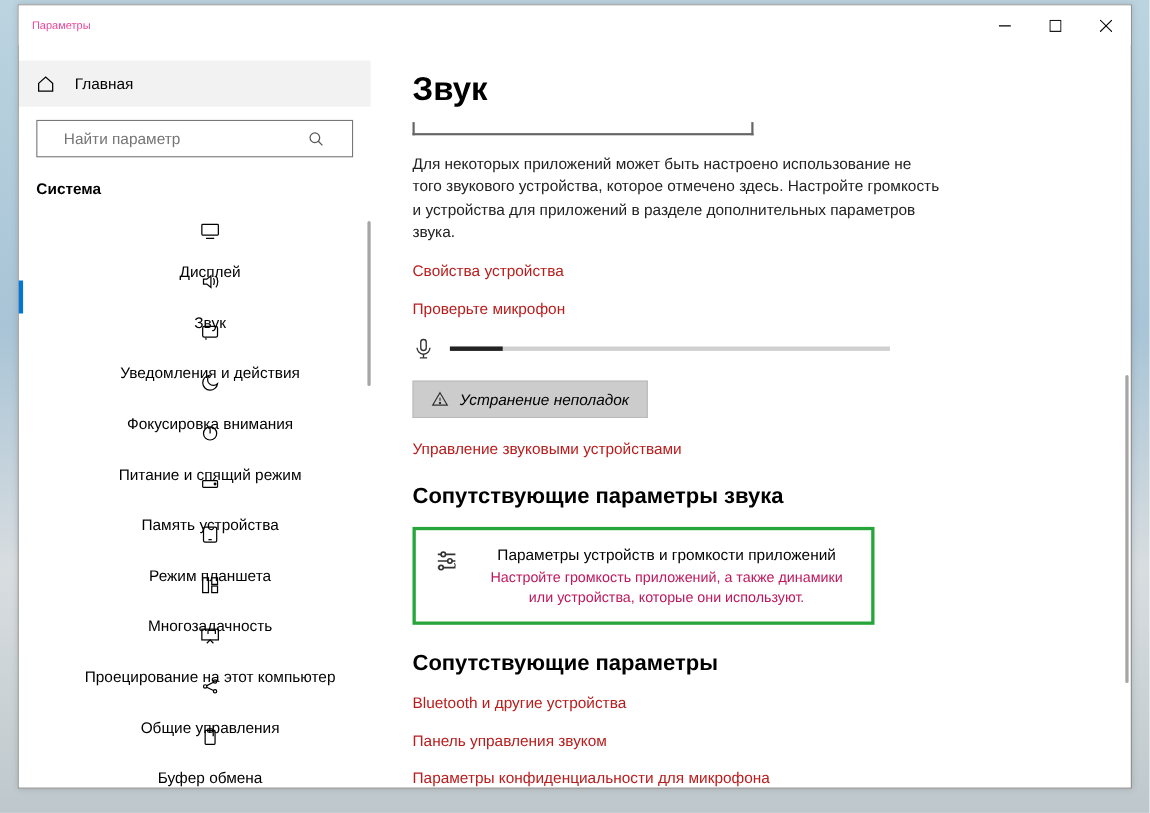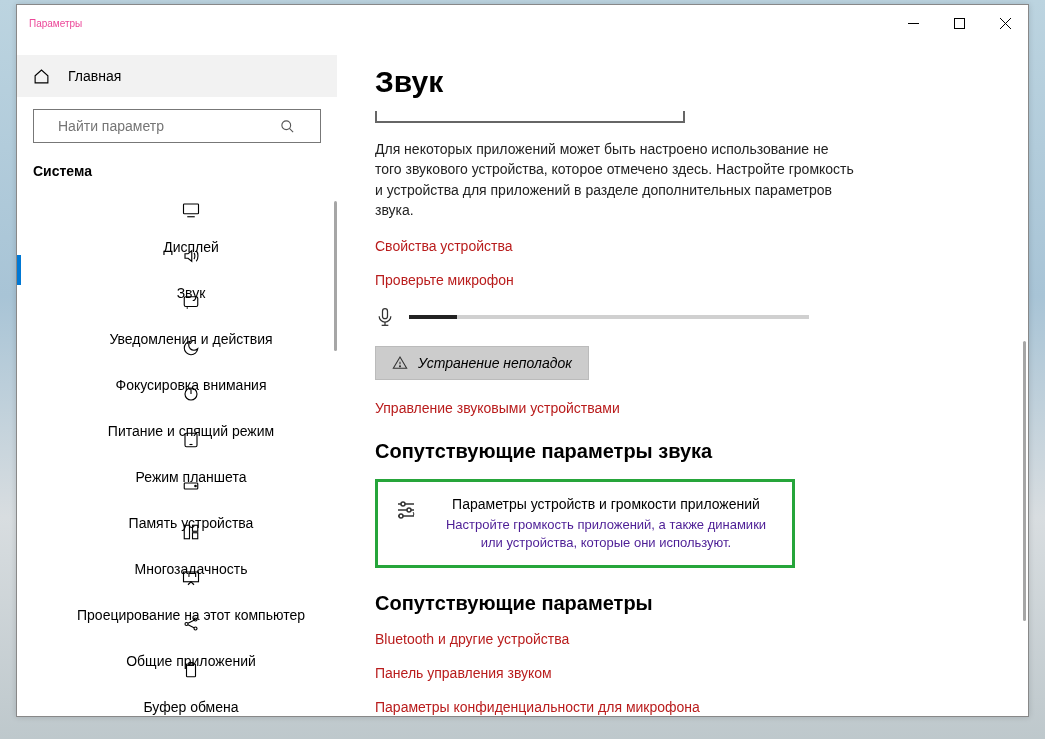--- a/index.html
+++ b/index.html
@@ -171,21 +171,21 @@
     border: 3px solid #26a53a;
     padding: 14px 16px;
     display: flex;
     gap: 18px;
     max-width: 420px;
     margin-bottom: 10px;
     text-align: center;
   }
   .highlight-card .cicon { width: 24px; flex-shrink: 0; padding-top: 2px; }
   .highlight-card .ctitle { font-size: 14px; margin-bottom: 4px; }
-  .highlight-card .cdesc { font-size: 13px; color: #4c1d95; line-height: 1.35; }
+  .highlight-card .cdesc { font-size: 13px; color: #be185d; line-height: 1.35; }
   .main-scroll-hint {
     position: absolute;
     right: 2px;
     top: 300px;
     width: 3px;
     height: 280px;
     background: rgba(0,0,0,0.35);
     border-radius: 2px;
   }
   svg { display: block; }
@@ -293,35 +293,35 @@
                 <circle cx="12" cy="12" r="8"></circle>
                 <line x1="12" y1="4" x2="12" y2="12"></line>
               </svg>
           </span>
           <span>Питание и спящий режим</span>
         </div>
 
         <div class="nav-item">
           <span class="icon">
             <svg width="18" height="18" viewBox="0 0 24 24" fill="none" stroke="#000" stroke-width="1.5">
+                <rect x="3" y="8" width="18" height="8" rx="1"></rect>
+                <circle cx="18" cy="12" r="1" fill="#000"></circle>
+              </svg>
+          </span>
+          <span>Память устройства</span>
+        </div>
+
+        <div class="nav-item">
+          <span class="icon">
+            <svg width="18" height="18" viewBox="0 0 24 24" fill="none" stroke="#000" stroke-width="1.5">
                 <rect x="4" y="3" width="16" height="18" rx="2"></rect>
                 <line x1="10" y1="18" x2="14" y2="18"></line>
               </svg>
           </span>
           <span>Режим планшета</span>
-        </div>
-
-        <div class="nav-item">
-          <span class="icon">
-            <svg width="18" height="18" viewBox="0 0 24 24" fill="none" stroke="#000" stroke-width="1.5">
-                <rect x="3" y="8" width="18" height="8" rx="1"></rect>
-                <circle cx="18" cy="12" r="1" fill="#000"></circle>
-              </svg>
-          </span>
-          <span>Память устройства</span>
         </div>
 
         <div class="nav-item">
           <span class="icon">
             <svg width="18" height="18" viewBox="0 0 24 24" fill="none" stroke="#000" stroke-width="1.5">
                 <rect x="3" y="3" width="7" height="18"></rect>
                 <rect x="14" y="3" width="7" height="8"></rect>
                 <rect x="14" y="13" width="7" height="8"></rect>
               </svg>
           </span>
@@ -341,21 +341,21 @@
         <div class="nav-item">
           <span class="icon">
             <svg width="18" height="18" viewBox="0 0 24 24" fill="none" stroke="#000" stroke-width="1.5">
                 <circle cx="6" cy="12" r="2"></circle>
                 <circle cx="18" cy="6" r="2"></circle>
                 <circle cx="18" cy="18" r="2"></circle>
                 <line x1="8" y1="11" x2="16" y2="7"></line>
                 <line x1="8" y1="13" x2="16" y2="17"></line>
               </svg>
           </span>
-          <span>Общие приложений</span>
+          <span>Общие управления</span>
         </div>
 
         <div class="nav-item">
           <span class="icon">
             <svg width="18" height="18" viewBox="0 0 24 24" fill="none" stroke="#000" stroke-width="1.5">
                 <rect x="6" y="4" width="12" height="17" rx="1"></rect>
                 <rect x="9" y="2" width="6" height="4" rx="1"></rect>
               </svg>
           </span>
           <span>Буфер обмена</span>

